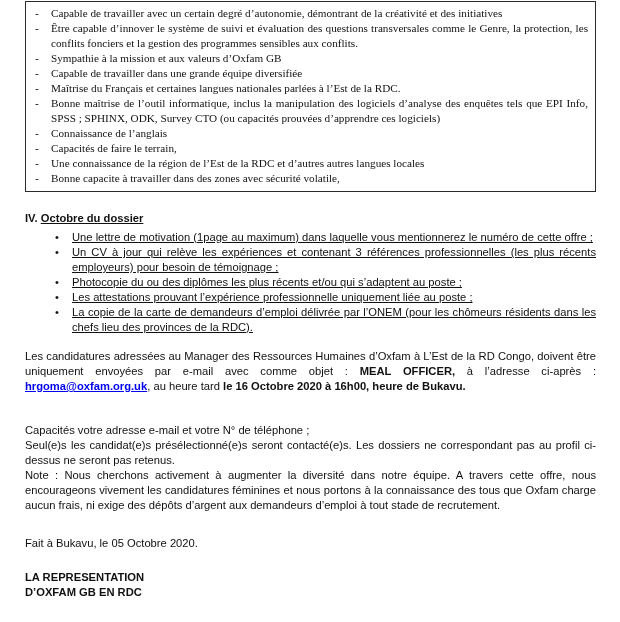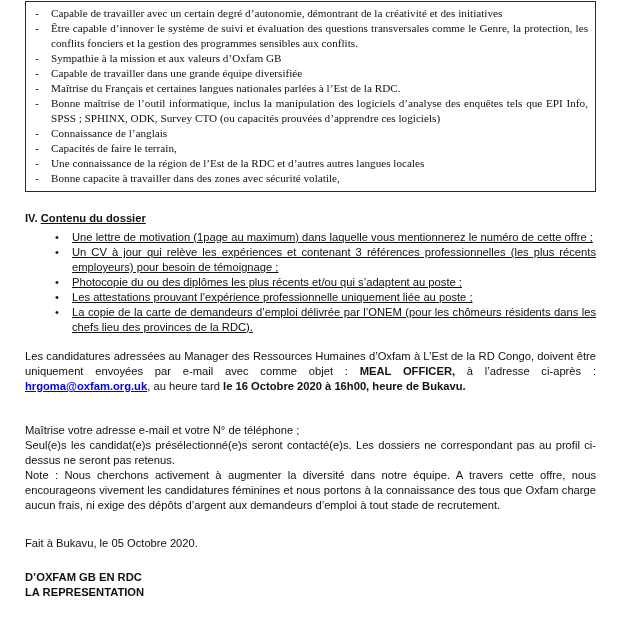--- a/index.html
+++ b/index.html
@@ -88,21 +88,21 @@
       <span class="dash-text">Une connaissance de la région de l’Est de la RDC et d’autres autres langues locales</span>
     </div>
     <div class="dash-row">
       <span class="dash-marker">-</span>
       <span class="dash-text">Bonne capacite à travailler dans des zones avec sécurité volatile,</span>
     </div>
   </div>
 
   <div class="section-heading">
     <span>IV.</span>
-    <span class="section-title">Contenu du dossier</span>
+    <span class="section-title">Octobre du dossier</span>
   </div>
 
   <div class="bullets">
     <div class="bullet-row">
       <span class="bullet-marker">•</span>
       <span class="bullet-text">Une lettre de motivation (1page au maximum) dans laquelle vous mentionnerez le numéro de cette offre ;</span>
     </div>
     <div class="bullet-row">
       <span class="bullet-marker">•</span>
       <span class="bullet-text">Un CV à jour qui relève les expériences et contenant 3 références professionnelles (les plus récents employeurs) pour besoin de témoignage ;</span>
@@ -119,25 +119,25 @@
       <span class="bullet-marker">•</span>
       <span class="bullet-text">La copie de la carte de demandeurs d’emploi délivrée par l’ONEM (pour les chômeurs résidents dans les chefs lieu des provinces de la RDC).</span>
     </div>
   </div>
 
   <div class="apply-para">
     <span>Les candidatures adressées au Manager des Ressources Humaines d’Oxfam à L’Est de la RD Congo, doivent être uniquement envoyées par e-mail avec comme objet : </span><span class="bold">MEAL OFFICER,</span><span> à l’adresse ci-après : </span><a class="email-link">hrgoma@oxfam.org.uk</a><span>, au heure tard </span><span class="bold">le 16 Octobre 2020 à 16h00, heure de Bukavu.</span>
   </div>
 
   <div class="notes-block">
-    <p>Maîtrise votre adresse e-mail et votre N° de téléphone ;</p>
+    <p>Capacités votre adresse e-mail et votre N° de téléphone ;</p>
     <p>Seul(e)s les candidat(e)s présélectionné(e)s seront contacté(e)s. Les dossiers ne correspondant pas au profil ci-dessus ne seront pas retenus.</p>
     <p>Note : Nous cherchons activement à augmenter la diversité dans notre équipe. A travers cette offre, nous encourageons vivement les candidatures féminines et nous portons à la connaissance des tous que Oxfam charge aucun frais, ni exige des dépôts d’argent aux demandeurs d’emploi à tout stade de recrutement.</p>
   </div>
 
   <div class="closing-date">Fait à Bukavu, le 05 Octobre 2020.</div>
 
   <div class="signature">
+    <div>LA REPRESENTATION</div>
     <div>D’OXFAM GB EN RDC</div>
-    <div>LA REPRESENTATION</div>
   </div>
 
 </div>
 
 </body></html>

